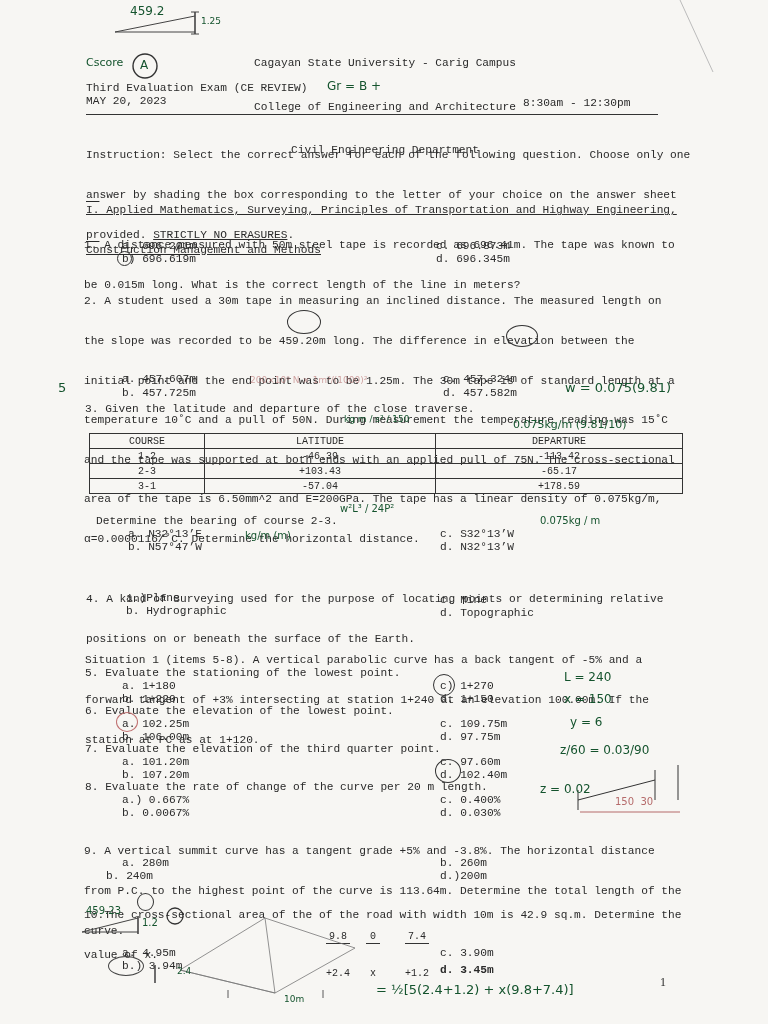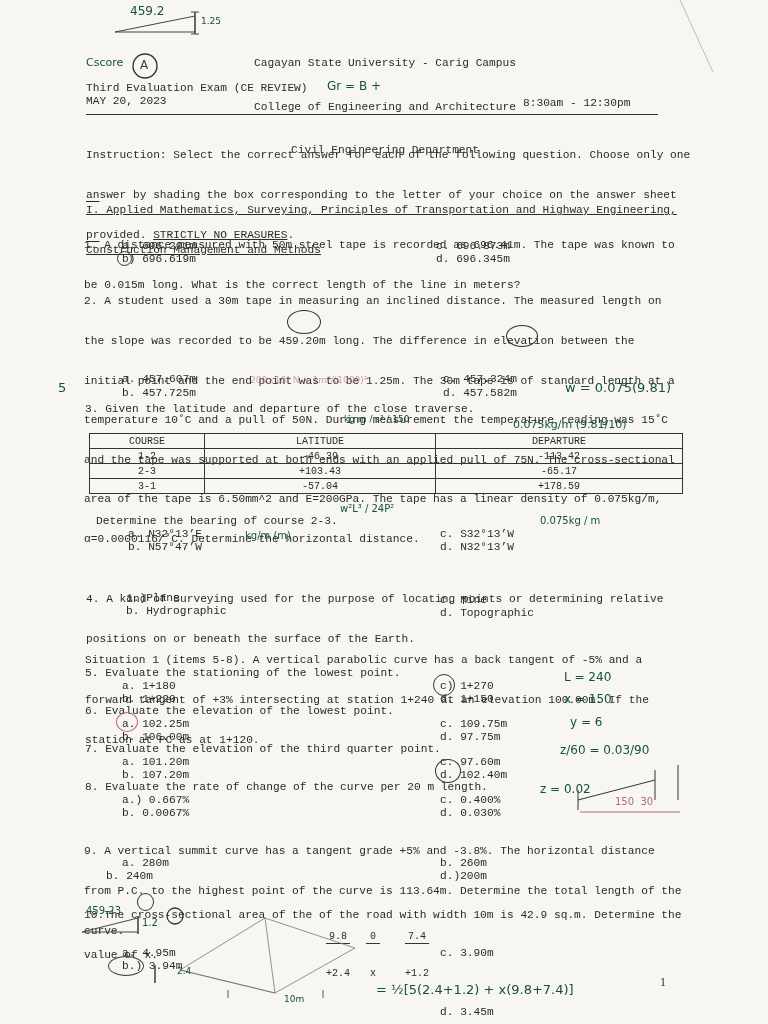--- a/index.html
+++ b/index.html
@@ -179,21 +179,21 @@
   <div>x</div>
 </div>
 <div class="abs center" style="left:405px;top:907px;width:24px;font-size:10px;line-height:12px;">
   <div style="border-bottom:1px solid #333;">7.4</div>
   <div>+1.2</div>
 </div>
 
 <div class="opt" style="left:122px;top:947px;">a. 4.95m</div>
 <div class="opt" style="left:122px;top:960px;">b.) 3.94m</div>
 <div class="opt" style="left:440px;top:947px;">c. 3.90m</div>
-<div class="opt" style="left:440px;top:1006px;">d. 3.45m</div>
+<div class="opt" style="left:440px;top:964px;font-weight:bold;">d. 3.45m</div>
 <div class="circred" style="left:108px;top:956px;width:34px;height:18px;border-color:#444;"></div>
 
 <svg style="position:absolute;left:0;top:0;" width="768" height="1024">
 
   <g stroke="#444" stroke-width="1" fill="none">
     <line x1="115" y1="32" x2="195" y2="16"></line>
     <line x1="115" y1="32" x2="195" y2="32"></line>
     <line x1="195" y1="12" x2="195" y2="34" stroke-width="1.6"></line>
     <line x1="191" y1="12" x2="199" y2="12"></line>
     <line x1="191" y1="34" x2="199" y2="34"></line>

